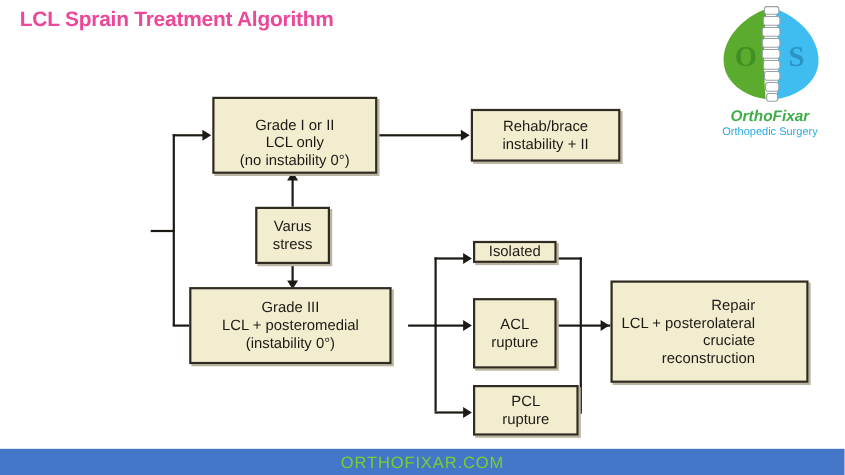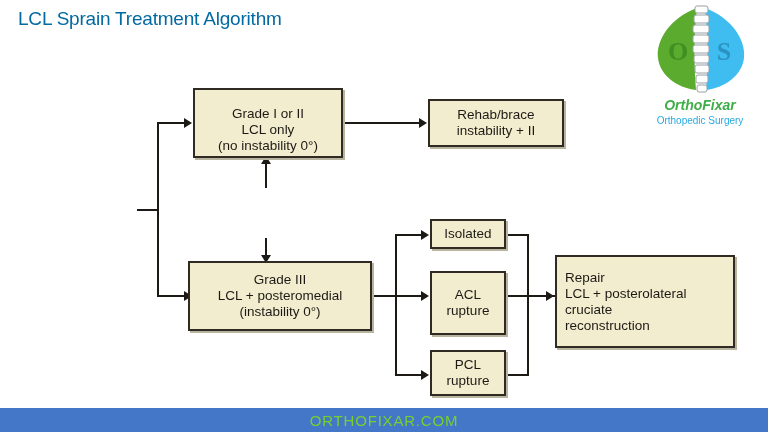--- a/index.html
+++ b/index.html
@@ -15,22 +15,22 @@
     overflow: hidden;
     font-family: "Liberation Sans", sans-serif;
   }
 
   
   #title {
     position: absolute;
     left: 18px;
     top: 8px;
     font-size: 19px;
-    font-weight: normal;
-    color: #0369a1;
+    font-weight: bold;
+    color: #ec4899;
     letter-spacing: -0.2px;
     white-space: nowrap;
   }
 
   
   #logo {
     position: absolute;
     left: 636px;
     top: 4px;
     width: 128px;
@@ -76,21 +76,21 @@
     font-size: 13.5px;
     line-height: 16px;
     display: flex;
     align-items: center;
     justify-content: center;
     text-align: center;
     padding: 2px 4px;
   }
   .node.left-align {
     justify-content: flex-start;
-    text-align: left;
+    text-align: right;
     padding-left: 8px;
   }
 
   
   .ln {
     position: absolute;
     background: #1d1a15;
   }
   .ln.h { height: 2px; }
   .ln.v { width: 2px; }
@@ -202,42 +202,46 @@
   <div class="ln h" style="left:505px; top:295px; width:50px;"></div>
   <div class="arrow right" style="left:546px; top:291px;"></div>
 
 
   <div class="node" style="left:193px; top:88px; width:150px; height:70px;align-items:flex-end;">
     <span style="white-space:pre-line;">Grade I or II
 LCL only
 (no instability 0°)</span>
   </div>
 
-
-  <div class="node" style="left:188px; top:261px; width:184px; height:70px;">
+  <div class="node" style="left:232px; top:188px; width:68px; height:52px;">
+    <span style="white-space:pre-line;">Varus
+stress</span>
+  </div>
+
+  <div class="node" style="left:172px; top:261px; width:184px; height:70px;">
     <span style="white-space:pre-line;">Grade III
 LCL + posteromedial
 (instability 0°)</span>
   </div>
 
   <div class="node" style="left:428px; top:99px; width:136px; height:48px;">
     <span style="white-space:pre-line;">Rehab/brace
 instability + II</span>
   </div>
 
-  <div class="node" style="left:430px; top:219px; width:76px; height:30px;">
+  <div class="node" style="left:430px; top:219px; width:76px; height:20px;">
     <span style="white-space:pre-line;">Isolated</span>
   </div>
 
   <div class="node" style="left:430px; top:271px; width:76px; height:64px;">
     <span style="white-space:pre-line;">ACL
 rupture</span>
   </div>
 
-  <div class="node" style="left:430px; top:350px; width:76px; height:46px;">
+  <div class="node" style="left:430px; top:350px; width:96px; height:46px;">
     <span style="white-space:pre-line;">PCL
 rupture</span>
   </div>
 
   <div class="node left-align" style="left:555px; top:255px; width:180px; height:93px;">
     <span style="white-space:pre-line;">Repair
 LCL + posterolateral
 cruciate
 reconstruction</span>
   </div>

